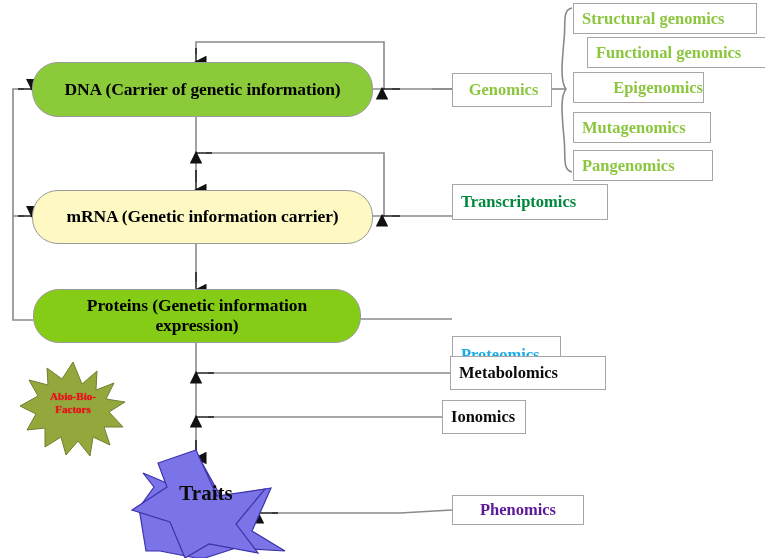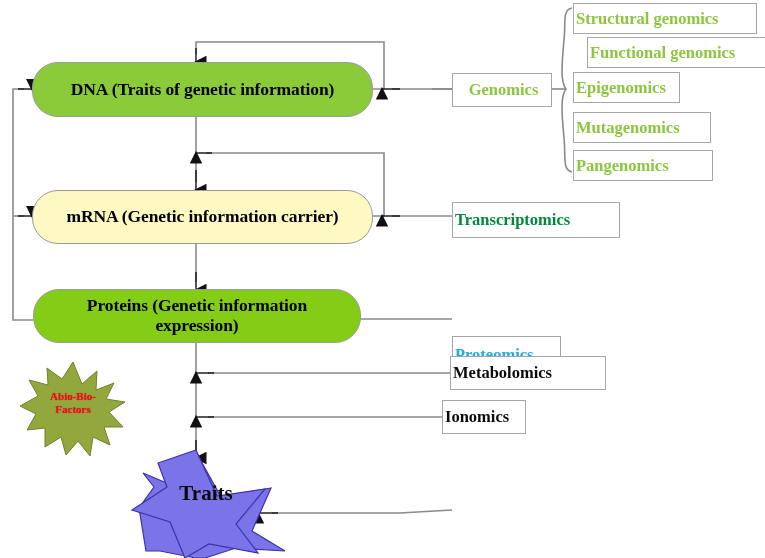--- a/index.html
+++ b/index.html
@@ -52,21 +52,21 @@
 
   .labelbox {
     position: absolute;
     z-index: 3;
     box-sizing: border-box;
     border: 1px solid #a6a6a6;
     background: #ffffff;
     display: flex;
     align-items: center;
     justify-content: flex-start;
-    padding-left: 2px;
+    padding-left: 8px;
     font-weight: bold;
     font-size: 16.5px;
     white-space: nowrap;
   }
   .c-lime   { color: #8CC63F; }
   .c-green  { color: #00893D; }
   .c-cyan   { color: #18ADE4; }
   .c-black  { color: #0b0b0b; }
   .c-purple { color: #5B1A96; }
 
@@ -153,67 +153,70 @@
               47,368 62,379"></polygon>
 
     <polygon fill="#7B74E8" stroke="#3c33a8" stroke-width="1.2" points="196,452 221,497 271,488 252,531 285,551 236,548
               205,558 196,558 160,551 146,551 139,508 154,487 143,473
               169,484"></polygon>
     <polygon fill="#7B74E8" stroke="#3c33a8" stroke-width="1.2" points="196,450 217,496 265,489 236,524 258,553 209,544
               185,558 170,522 132,510 167,487 158,463"></polygon>
   </svg>
 
   <div class="node pill pill-dna" style="left:32px; top:62px; width:341px; height:55px;">
-    <span>DNA (Traits of genetic information)</span>
+    <span>DNA (Carrier of genetic information)</span>
   </div>
 
   <div class="node pill pill-mrna" style="left:32px; top:190px; width:341px; height:54px;">
     <span>mRNA (Genetic information carrier)</span>
   </div>
 
   <div class="node pill pill-prot" style="left:33px; top:289px; width:328px; height:54px; padding:0 34px;">
     <span>Proteins (Genetic information expression)</span>
   </div>
 
   <div class="star-text" id="traits-text">Traits</div>
   <div class="star-text" id="abio-text">
     <div>Abio-Bio-</div>
     <div>Factors</div>
   </div>
 
   <div class="labelbox c-lime" style="left:452px; top:73px; width:100px; height:34px; justify-content:center; padding-left:3px;">
     <span>Genomics</span>
   </div>
 
-  <div class="labelbox c-green" style="left:452px; top:202px; width:168px; height:36px;">
+  <div class="labelbox c-green" style="left:452px; top:184px; width:156px; height:36px;">
     <span>Transcriptomics</span>
   </div>
 
   <div class="labelbox c-cyan" style="left:452px; top:300px; width:109px; height:38px;margin-top:36px;">
     <span>Proteomics</span>
   </div>
 
   <div class="labelbox c-black" style="left:450px; top:356px; width:156px; height:34px;">
     <span>Metabolomics</span>
   </div>
 
   <div class="labelbox c-black" style="left:442px; top:400px; width:84px; height:34px;">
     <span>Ionomics</span>
   </div>
 
+  <div class="labelbox c-purple" style="left:452px; top:495px; width:132px; height:30px; justify-content:center; padding-left:0;">
+    <span>Phenomics</span>
+  </div>
 
   <div class="labelbox c-lime" style="left:573px; top:3px; width:184px; height:31px;">
     <span>Structural genomics</span>
   </div>
 
   <div class="labelbox c-lime" style="left:573px; top:37px; width:186px; height:31px;margin-left:14px;">
     <span>Functional genomics</span>
   </div>
 
-  <div class="labelbox c-lime" style="left:573px; top:72px; width:107px; height:31px;">
+  <div class="labelbox c-lime" style="left:573px; top:72px; width:131px; height:31px;justify-content:flex-end;">
     <span>Epigenomics</span>
   </div>
 
   <div class="labelbox c-lime" style="left:573px; top:112px; width:138px; height:31px;">
     <span>Mutagenomics</span>
   </div>
 
   <div class="labelbox c-lime" style="left:573px; top:150px; width:140px; height:31px;">
     <span>Pangenomics</span>
   </div>

